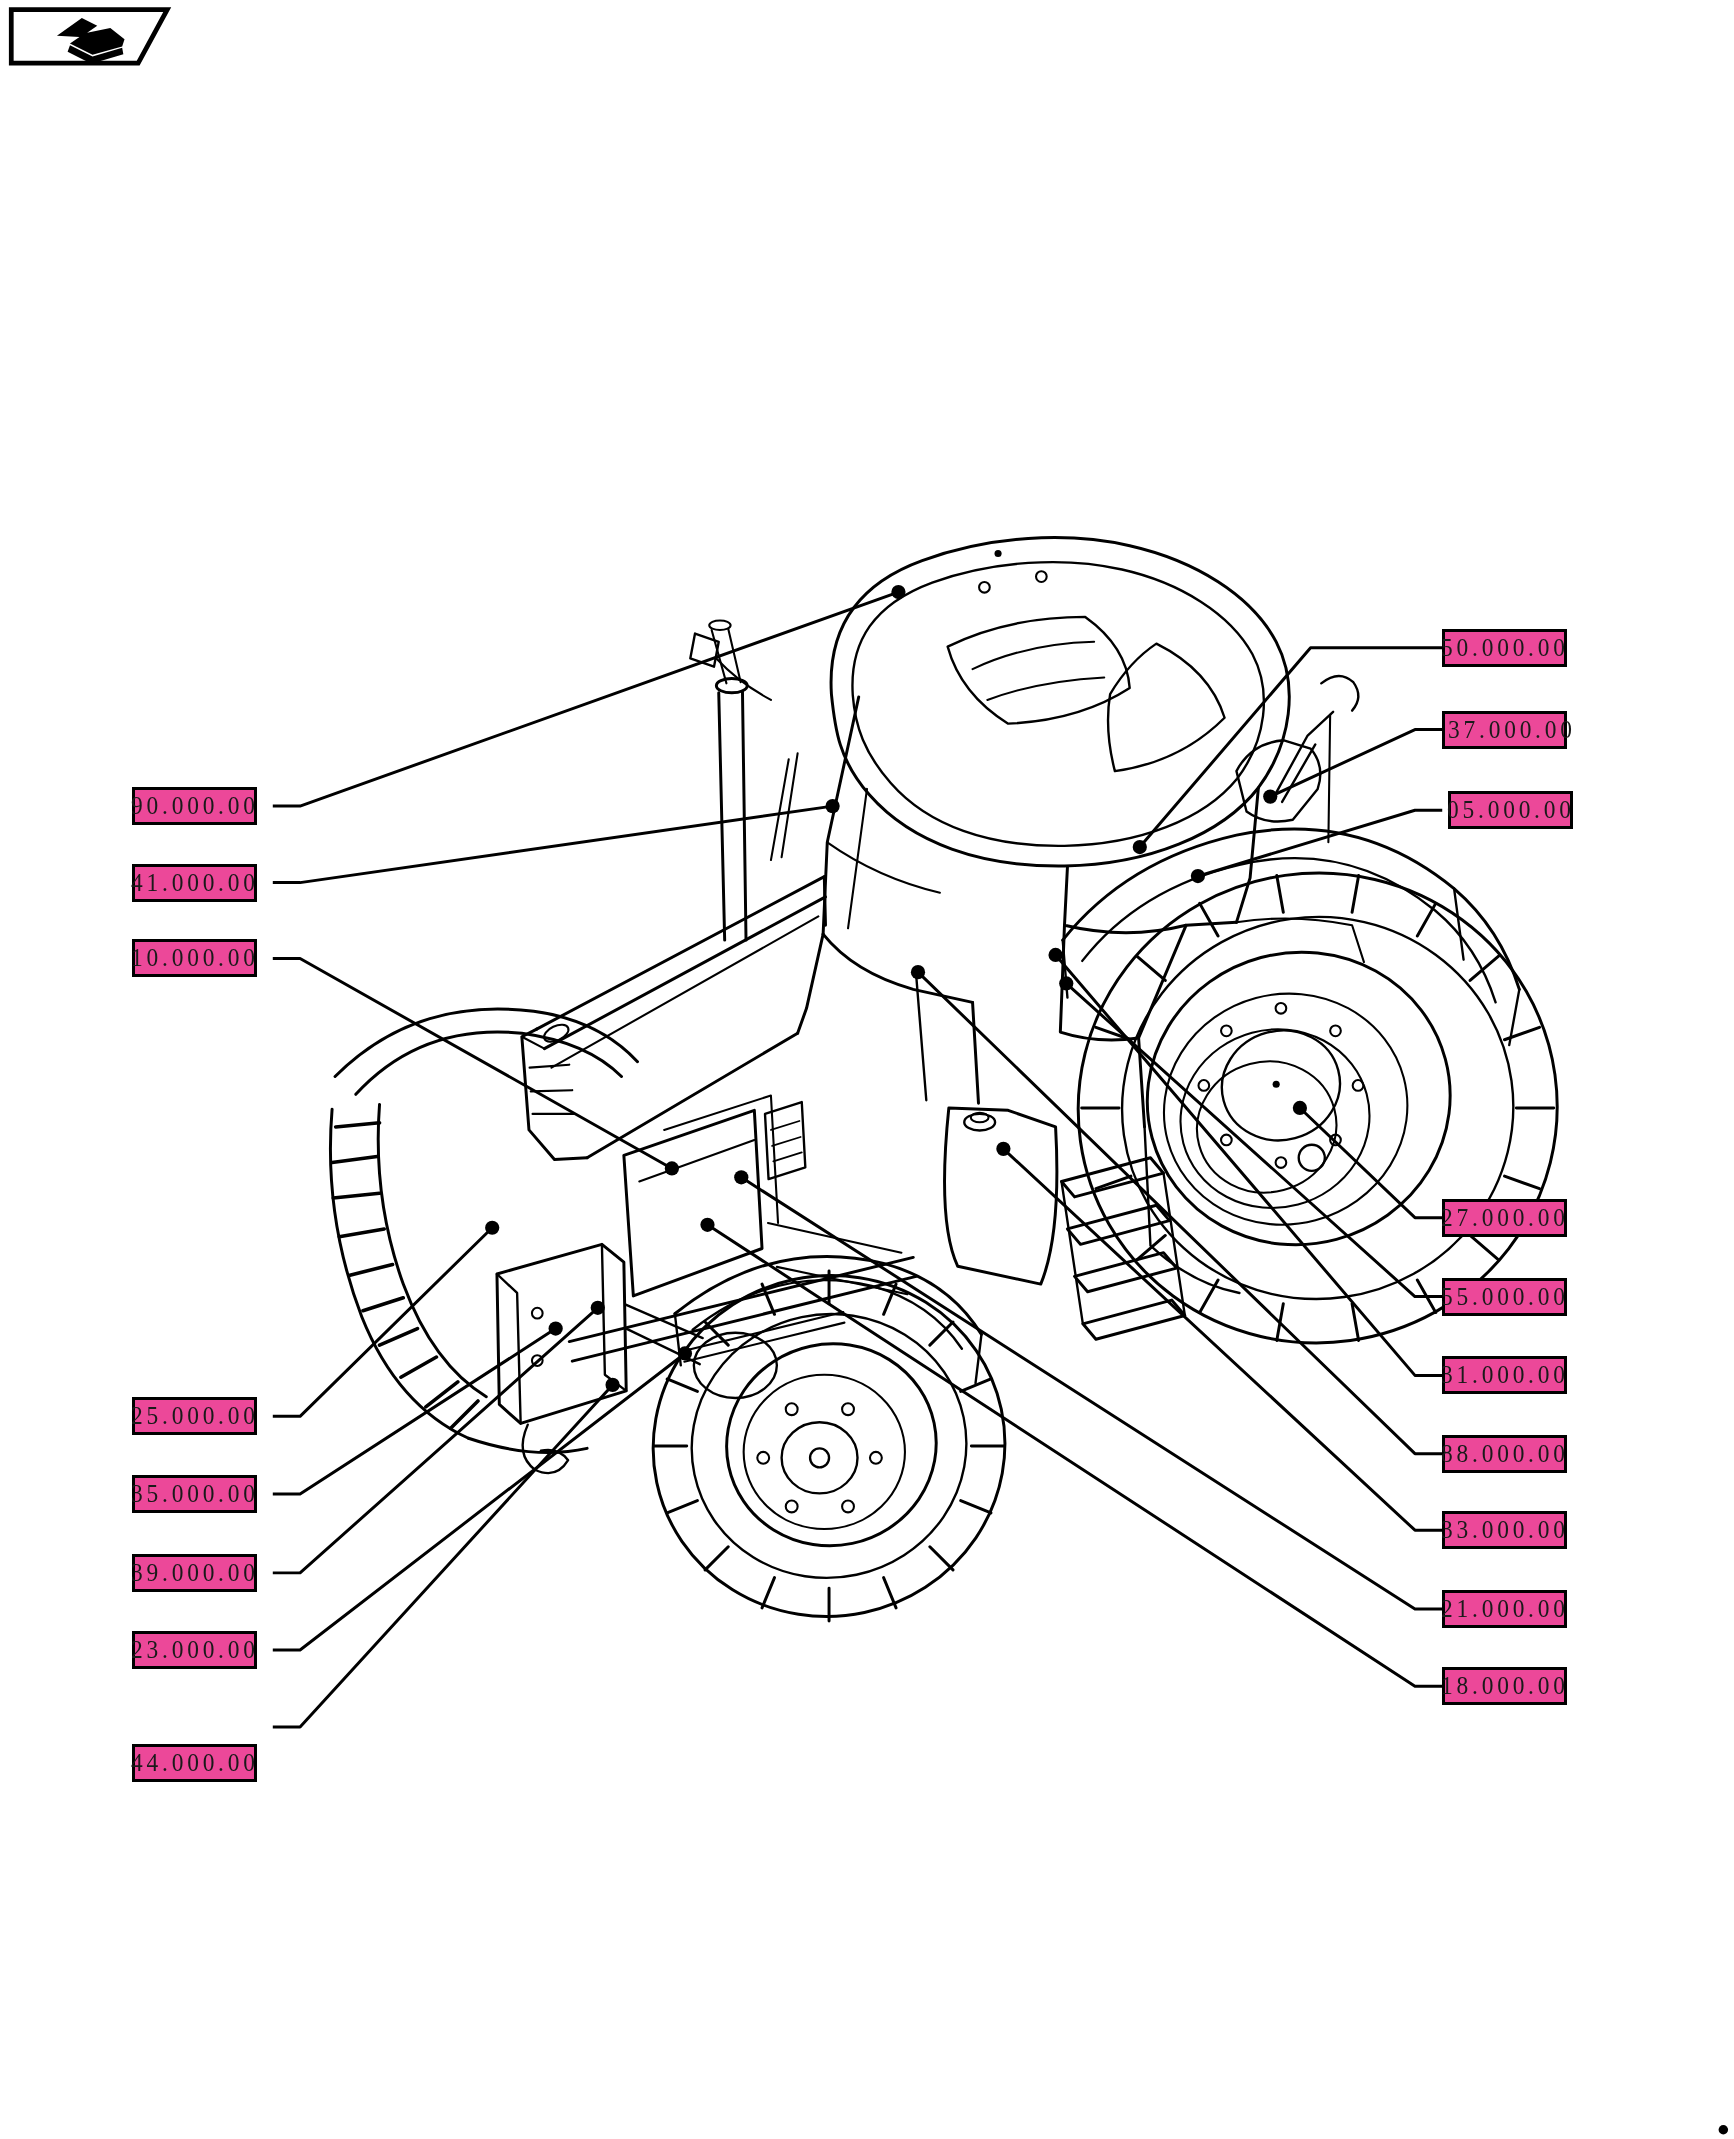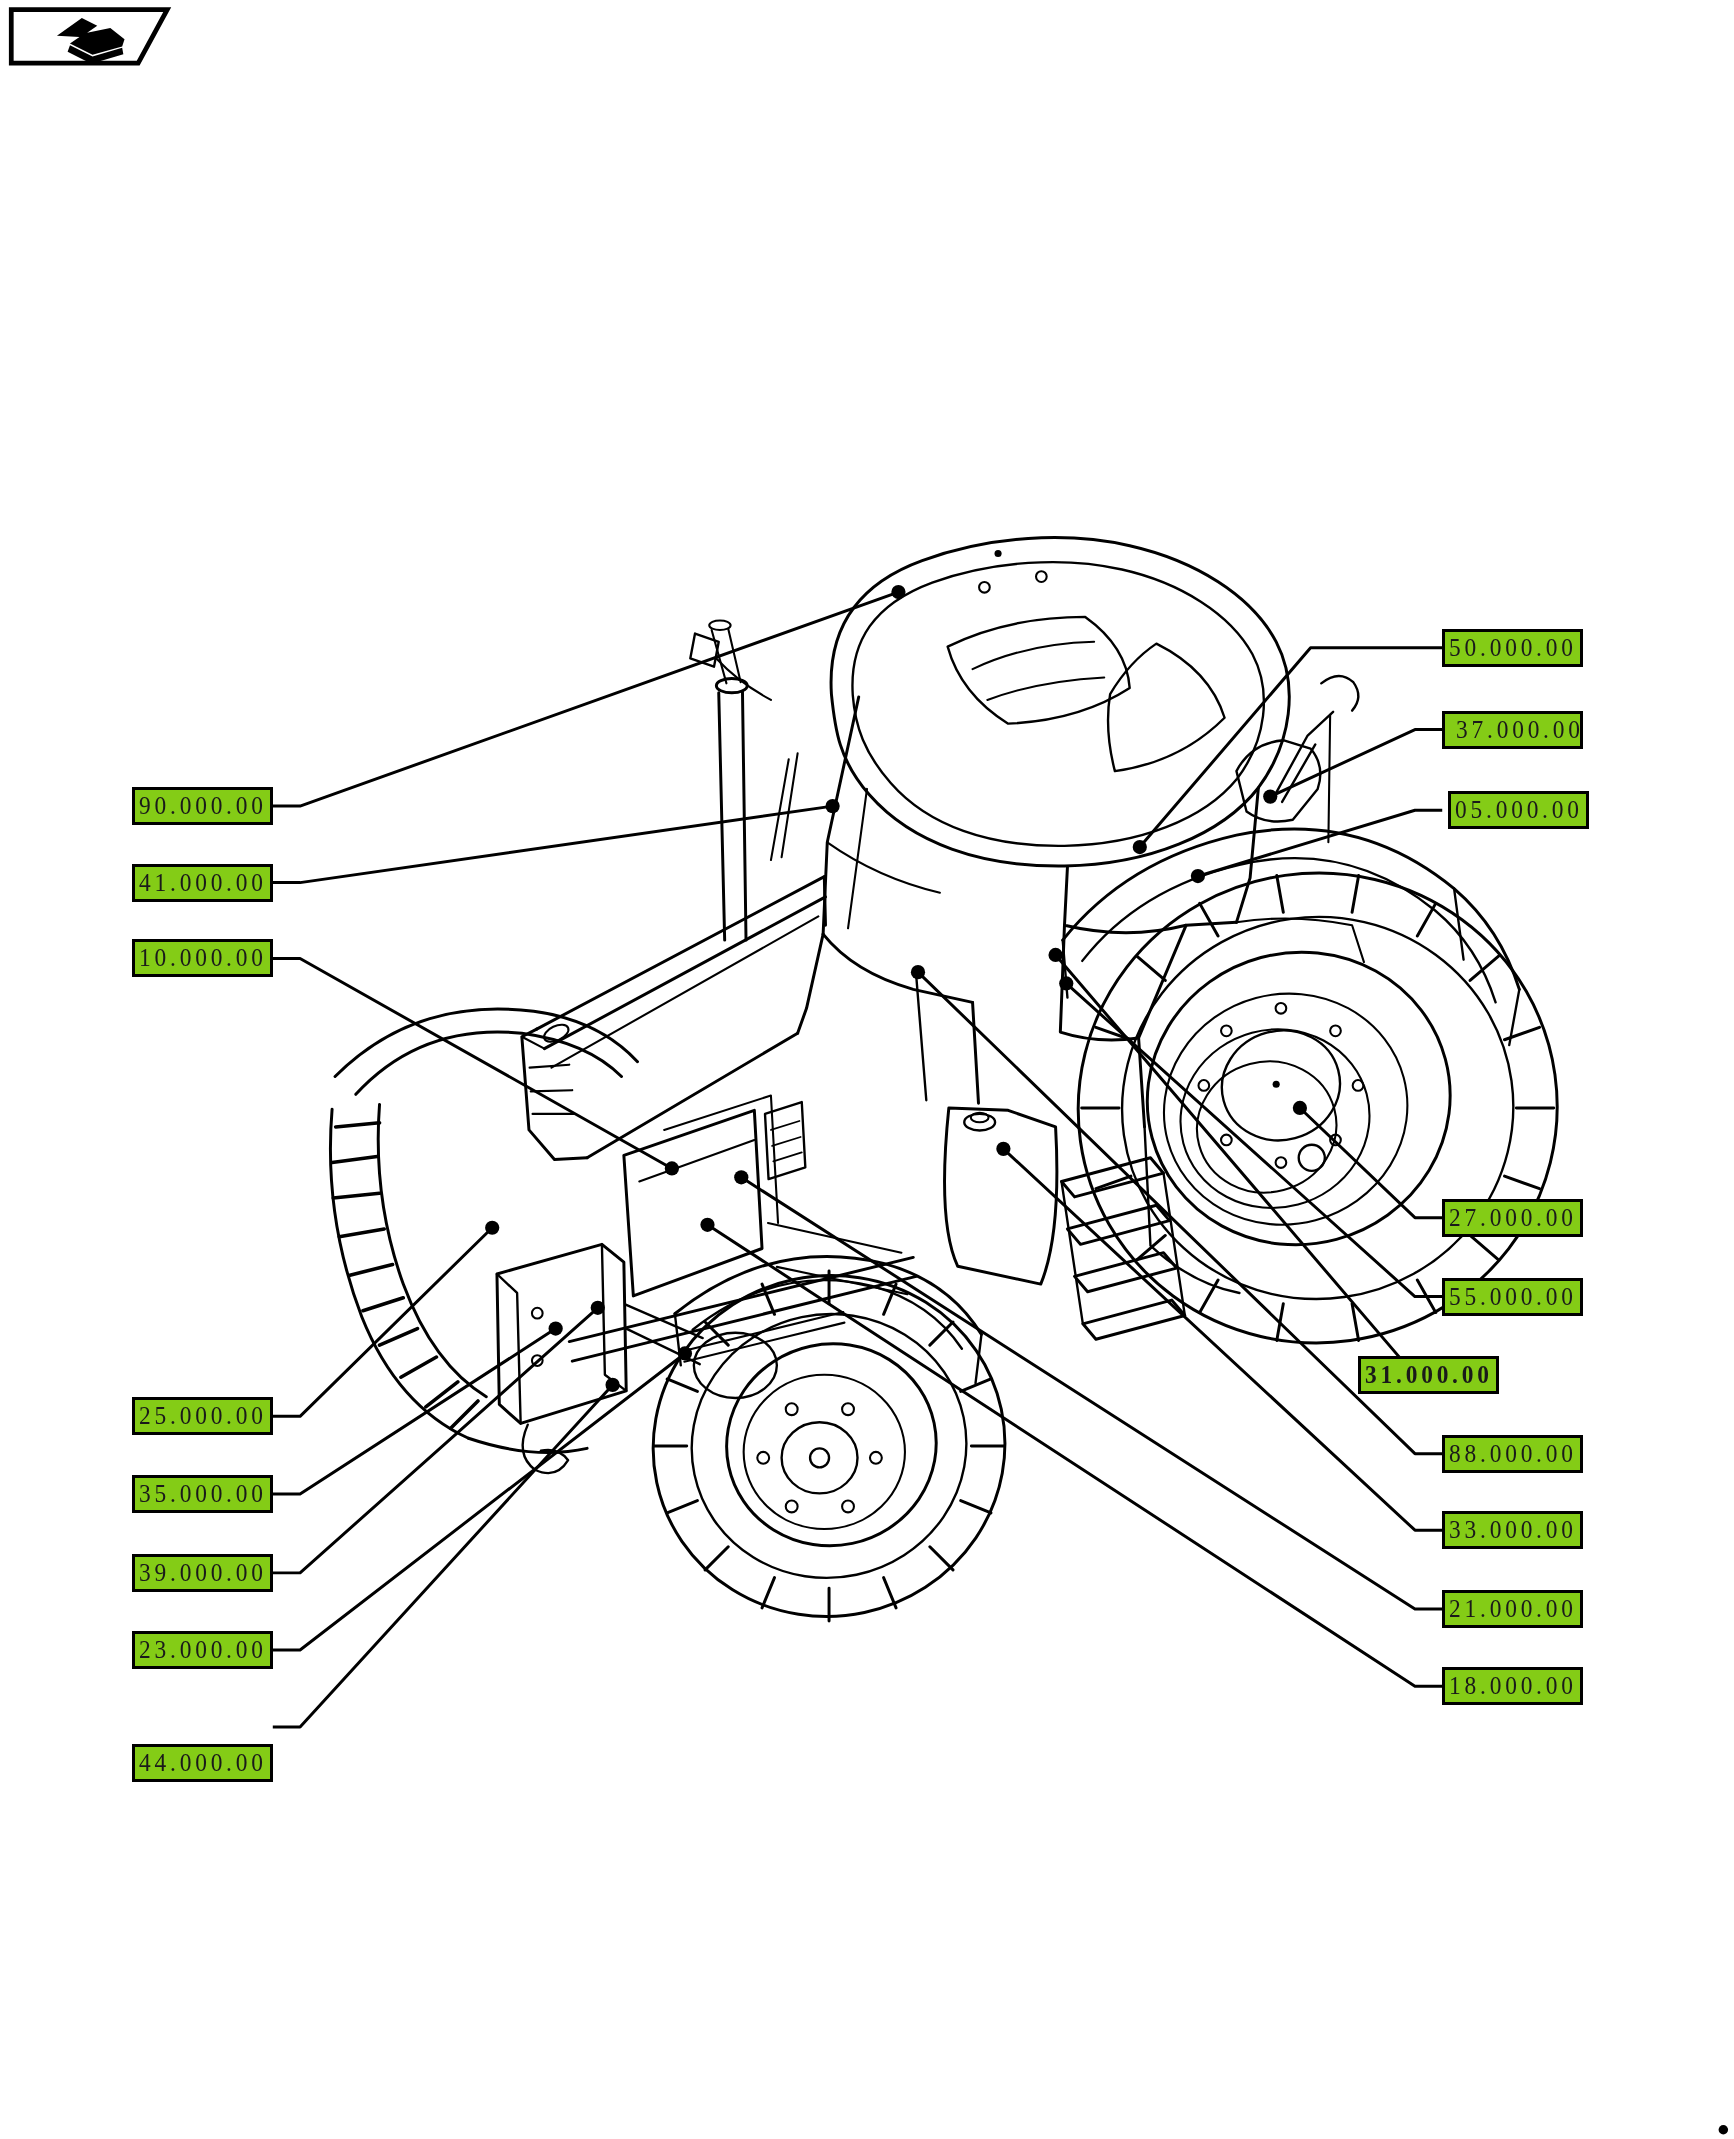--- a/index.html
+++ b/index.html
@@ -1,21 +1,21 @@
 <!DOCTYPE html>
 <html style="font-size:9.5px"><head>
 <meta charset="utf-8">
 <style>
   html,body{margin:0;padding:0;background:#fff;}
   body{width:1734px;height:2140px;position:relative;overflow:hidden;
        font-family:"Liberation Serif",serif;}
   .page{position:absolute;left:0;top:0;width:1734px;height:2140px;background:#fff;}
   #figure-svg{position:absolute;left:0;top:0;width:1734px;height:2140px;}
-  .label-box{position:absolute;width:141px;height:38px;border:3px solid #000;
-             box-sizing:border-box;background:#84cc16;display:flex;align-items:center;
+  .label-box{position:absolute;width:125px;height:38px;border:3px solid #000;
+             box-sizing:border-box;background:#ec4899;display:flex;align-items:center;
              justify-content:center;z-index:5;}
   .label-box span{font-family:"Liberation Serif",serif;font-size:26px;color:#1a1a1a;
              letter-spacing:4.2px;transform:scaleX(.9);white-space:nowrap;display:block;}
 </style>
 </head>
 <body>
 
 <div class="page">
 
   <svg id="figure-svg" viewBox="0 0 2924 3608" xmlns="http://www.w3.org/2000/svg">
@@ -249,21 +249,21 @@
       </div>
       <div class="label-box" style="left: 1448px; top: 791px;">
         <span>05.000.00</span>
       </div>
       <div class="label-box" style="left: 1442px; top: 1199px;">
         <span>27.000.00</span>
       </div>
       <div class="label-box" style="left: 1442px; top: 1278px;">
         <span>55.000.00</span>
       </div>
-      <div class="label-box" style="left: 1358px; top: 1356px; font-weight: bold;">
+      <div class="label-box" style="left: 1442px; top: 1356px;">
         <span>31.000.00</span>
       </div>
       <div class="label-box" style="left: 1442px; top: 1435px;">
         <span>88.000.00</span>
       </div>
       <div class="label-box" style="left: 1442px; top: 1511px;">
         <span>33.000.00</span>
       </div>
       <div class="label-box" style="left: 1442px; top: 1590px;">
         <span>21.000.00</span>

